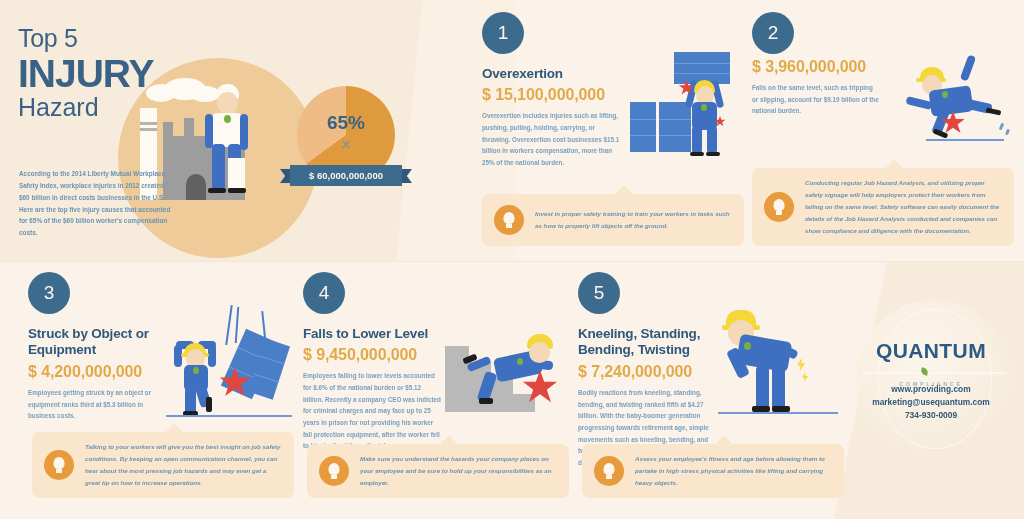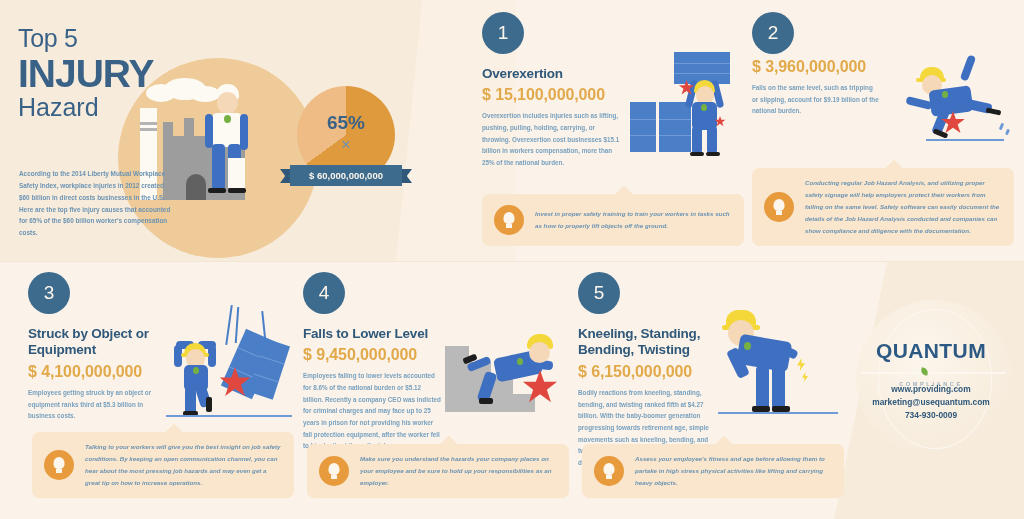--- a/index.html
+++ b/index.html
@@ -221,21 +221,21 @@
     <div style="position:absolute; left:104px; top:74px; width:3px; height:6px; background:#6e9bd8; border-radius:2px; transform:rotate(24deg);"></div>
   </div>
   <div class="tip" style="left:752px; top:168px; width:262px; height:78px;">
     <div class="bulb"></div>
     <div class="tip-text">Conducting regular Job Hazard Analysis, and utilizing proper safety signage will help employers protect their workers from falling on the same level.  Safety software can easily document the details of the Job Hazard Analysis conducted and companies can show compliance and diligence with the documentation.</div>
   </div>
 
   <div class="panel" style="left:28px; top:272px; width:250px;">
     <div class="num">3</div>
     <div class="p-title" style="width:140px;">Struck by Object or Equipment</div>
-    <div class="p-amount">$ 4,100,000,000</div>
+    <div class="p-amount">$ 4,200,000,000</div>
     <div class="p-body" style="width:136px;">Employees getting struck by an object or equipment ranks third at $5.3 billion in business costs.</div>
   </div>
   <div class="ill" style="left:166px; top:305px; width:126px; height:110px;">
     <div style="position:absolute; left:62px; top:0px; width:2px; height:40px; background:#4a7fc8; transform:rotate(8deg);"></div>
     <div style="position:absolute; left:70px; top:2px; width:2px; height:36px; background:#4a7fc8; transform:rotate(4deg);"></div>
     <div style="position:absolute; left:97px; top:6px; width:2px; height:34px; background:#4a7fc8; transform:rotate(-6deg);"></div>
     <div class="box-blue lines" style="left:66px; top:28px; width:34px; height:62px; transform:rotate(24deg);"></div>
     <div class="box-blue lines" style="left:90px; top:36px; width:26px; height:56px; transform:rotate(18deg);"></div>
     <div class="limb" style="left:8px; top:40px; width:8px; height:22px;"></div>
     <div class="limb" style="left:42px; top:40px; width:8px; height:22px;"></div>
@@ -281,21 +281,21 @@
     <div class="splat star10" style="left:76px; top:40px; width:38px; height:38px;"></div>
   </div>
   <div class="tip" style="left:307px; top:444px; width:262px; height:54px;">
     <div class="bulb"></div>
     <div class="tip-text">Make sure you understand the hazards your company places on your employee and be sure to hold up your responsibilities as an employer.</div>
   </div>
 
   <div class="panel" style="left:578px; top:272px; width:250px;">
     <div class="num">5</div>
     <div class="p-title" style="width:150px;">Kneeling, Standing, Bending, Twisting</div>
-    <div class="p-amount">$ 6,150,000,000</div>
+    <div class="p-amount">$ 7,240,000,000</div>
     <div class="p-body" style="width:138px;">Bodily reactions from kneeling, standing, bending, and twisting ranked fifth at $4.27 billion.  With the baby-boomer generation progressing towards retirement age, simple movements such as kneeling, bending, and twisting can cause discomfort and can develop into chronic disorders.</div>
   </div>
   <div class="ill" style="left:718px; top:310px; width:120px; height:106px;">
     <div class="helmet" style="left:8px; top:0px; width:30px; height:18px;"></div>
     <div class="helmet-brim" style="left:4px; top:15px; width:38px; height:5px;"></div>
     <div class="head" style="left:10px; top:10px; width:26px; height:26px;"></div>
     <div class="torso" style="left:20px; top:28px; width:52px; height:30px; transform:rotate(10deg);"></div>
     <div class="limb" style="left:14px; top:38px; width:12px; height:30px; transform:rotate(-26deg);"></div>
     <div class="limb" style="left:56px; top:36px; width:24px; height:9px; transform:rotate(26deg);"></div>
     <div style="position:absolute; left:26px; top:32px; width:7px; height:8px; background:#76b043; border-radius:50%;"></div>

